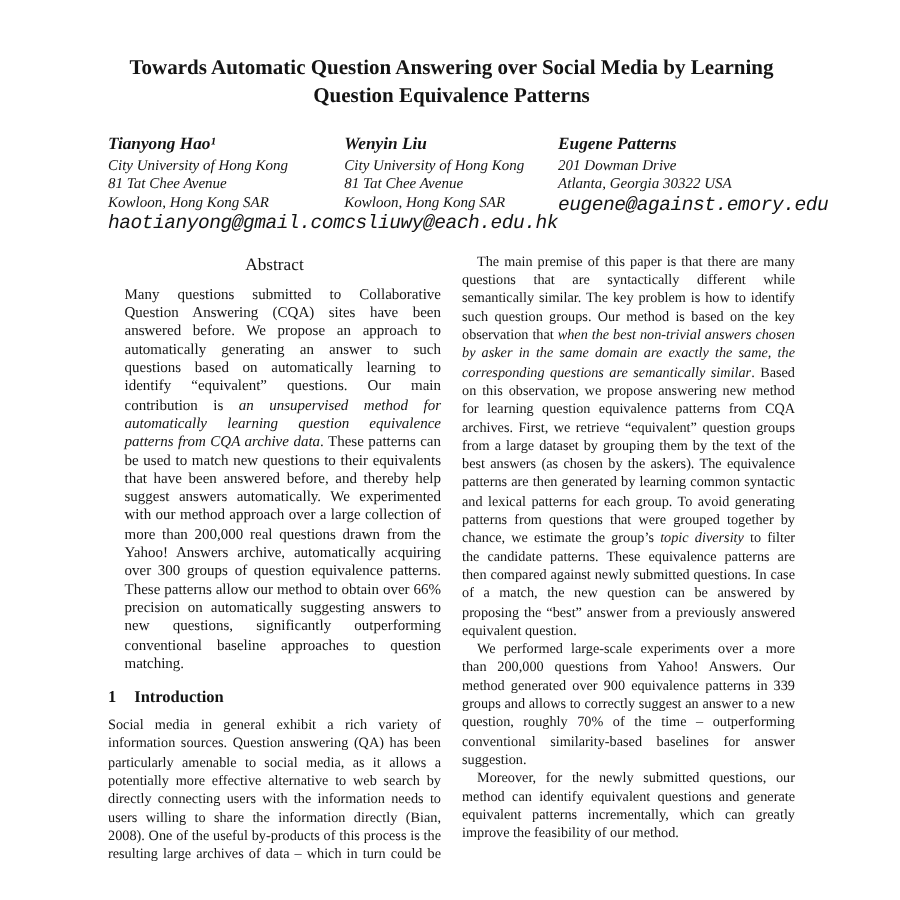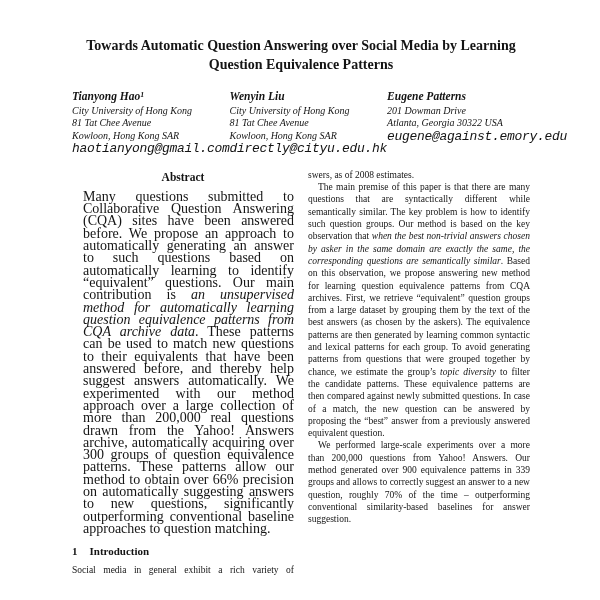--- a/index.html
+++ b/index.html
@@ -39,26 +39,26 @@
     font-size: 13px;
     line-height: 12px;
     letter-spacing: -0.3px;
     margin-top: 1px;
     white-space: nowrap;
   }
   .columns { display: flex; gap: 14px; align-items: flex-start; }
   .col { width: 222px; }
   .abstract-heading {
     font-size: 11.5px;
-    font-weight: bold;
+    font-weight: normal;
     text-align: center;
     margin: 2px 0 8px 0;
   }
   .abstract-text {
-    font-size: 14px;
+    font-size: 10px;
     line-height: 12.3px;
     text-align: justify;
     margin-left: 11px;
   }
   .section-heading {
     font-size: 11px;
     font-weight: bold;
     margin: 10px 0 7px 0;
   }
   .section-heading .sec-num { display: inline-block; margin-right: 12px; }
@@ -87,21 +87,21 @@
       <div class="author-affil">City University of Hong Kong</div>
       <div class="author-affil">81 Tat Chee Avenue</div>
       <div class="author-affil">Kowloon, Hong Kong SAR</div>
       <div class="author-email">haotianyong@gmail.com</div>
     </div>
     <div class="author">
       <div class="author-name">Wenyin Liu</div>
       <div class="author-affil">City University of Hong Kong</div>
       <div class="author-affil">81 Tat Chee Avenue</div>
       <div class="author-affil">Kowloon, Hong Kong SAR</div>
-      <div class="author-email">directly@cityu.edu.hk</div>
+      <div class="author-email">csliuwy@each.edu.hk</div>
     </div>
     <div class="author">
       <div class="author-name">Eugene Patterns</div>
       <div class="author-affil">201 Dowman Drive</div>
       <div class="author-affil">Atlanta, Georgia 30322 USA</div>
       <div class="author-email">eugene@against.emory.edu</div>
     </div>
   </div>
 
   <div class="columns">
@@ -109,20 +109,20 @@
     <div class="col">
       <h2 class="abstract-heading">Abstract</h2>
       <p class="abstract-text"><span>Many questions submitted to Collaborative Question Answering (CQA) sites have been answered before. We propose an approach to automatically generating an answer to such questions based on automatically learning to identify “equivalent” questions. Our main contribution is </span><span class="it">an unsupervised method for automatically learning question equivalence patterns from CQA archive data</span><span>. These patterns can be used to match new questions to their equivalents that have been answered before, and thereby help suggest answers automatically. We experimented with our method approach over a large collection of more than 200,000 real questions drawn from the Yahoo! Answers archive, automatically acquiring over 300 groups of question equivalence patterns. These patterns allow our method to obtain over 66% precision on automatically suggesting answers to new questions, significantly outperforming conventional baseline approaches to question matching.</span></p>
 
       <h2 class="section-heading"><span class="sec-num">1</span><span>Introduction</span></h2>
 
       <p class="body-p no-indent">Social media in general exhibit a rich variety of information sources. Question answering (QA) has been particularly amenable to social media, as it allows a potentially more effective alternative to web search by directly connecting users with the information needs to users willing to share the information directly (Bian, 2008). One of the useful by-products of this process is the resulting large archives of data – which in turn could be good sources of information for automatic question answering. Yahoo! Answers is one example of such a collaborative QA site.</p>
     </div>
 
     <div class="col">
-      <p class="body-p no-indent">swers, as of 2008 estimates.</p>
       <p class="body-p"><span>The main premise of this paper is that there are many questions that are syntactically different while semantically similar. The key problem is how to identify such question groups. Our method is based on the key observation that </span><span class="it">when the best non-trivial answers chosen by asker in the same domain are exactly the same, the corresponding questions are semantically similar</span><span>. Based on this observation, we propose answering new method for learning question equivalence patterns from CQA archives. First, we retrieve “equivalent” question groups from a large dataset by grouping them by the text of the best answers (as chosen by the askers). The equivalence patterns are then generated by learning common syntactic and lexical patterns for each group. To avoid generating patterns from questions that were grouped together by chance, we estimate the group’s </span><span class="it">topic diversity</span><span> to filter the candidate patterns. These equivalence patterns are then compared against newly submitted questions. In case of a match, the new question can be answered by proposing the “best” answer from a previously answered equivalent question.</span></p>
       <p class="body-p">We performed large-scale experiments over a more than 200,000 questions from Yahoo! Answers. Our method generated over 900 equivalence patterns in 339 groups and allows to correctly suggest an answer to a new question, roughly 70% of the time – outperforming conventional similarity-based baselines for answer suggestion.</p>
+      <p class="body-p">Moreover, for the newly submitted questions, our method can identify equivalent questions and generate equivalent patterns incrementally, which can greatly improve the feasibility of our method.</p>
     </div>
 
   </div>
 
 </div>
 
 </body></html>

